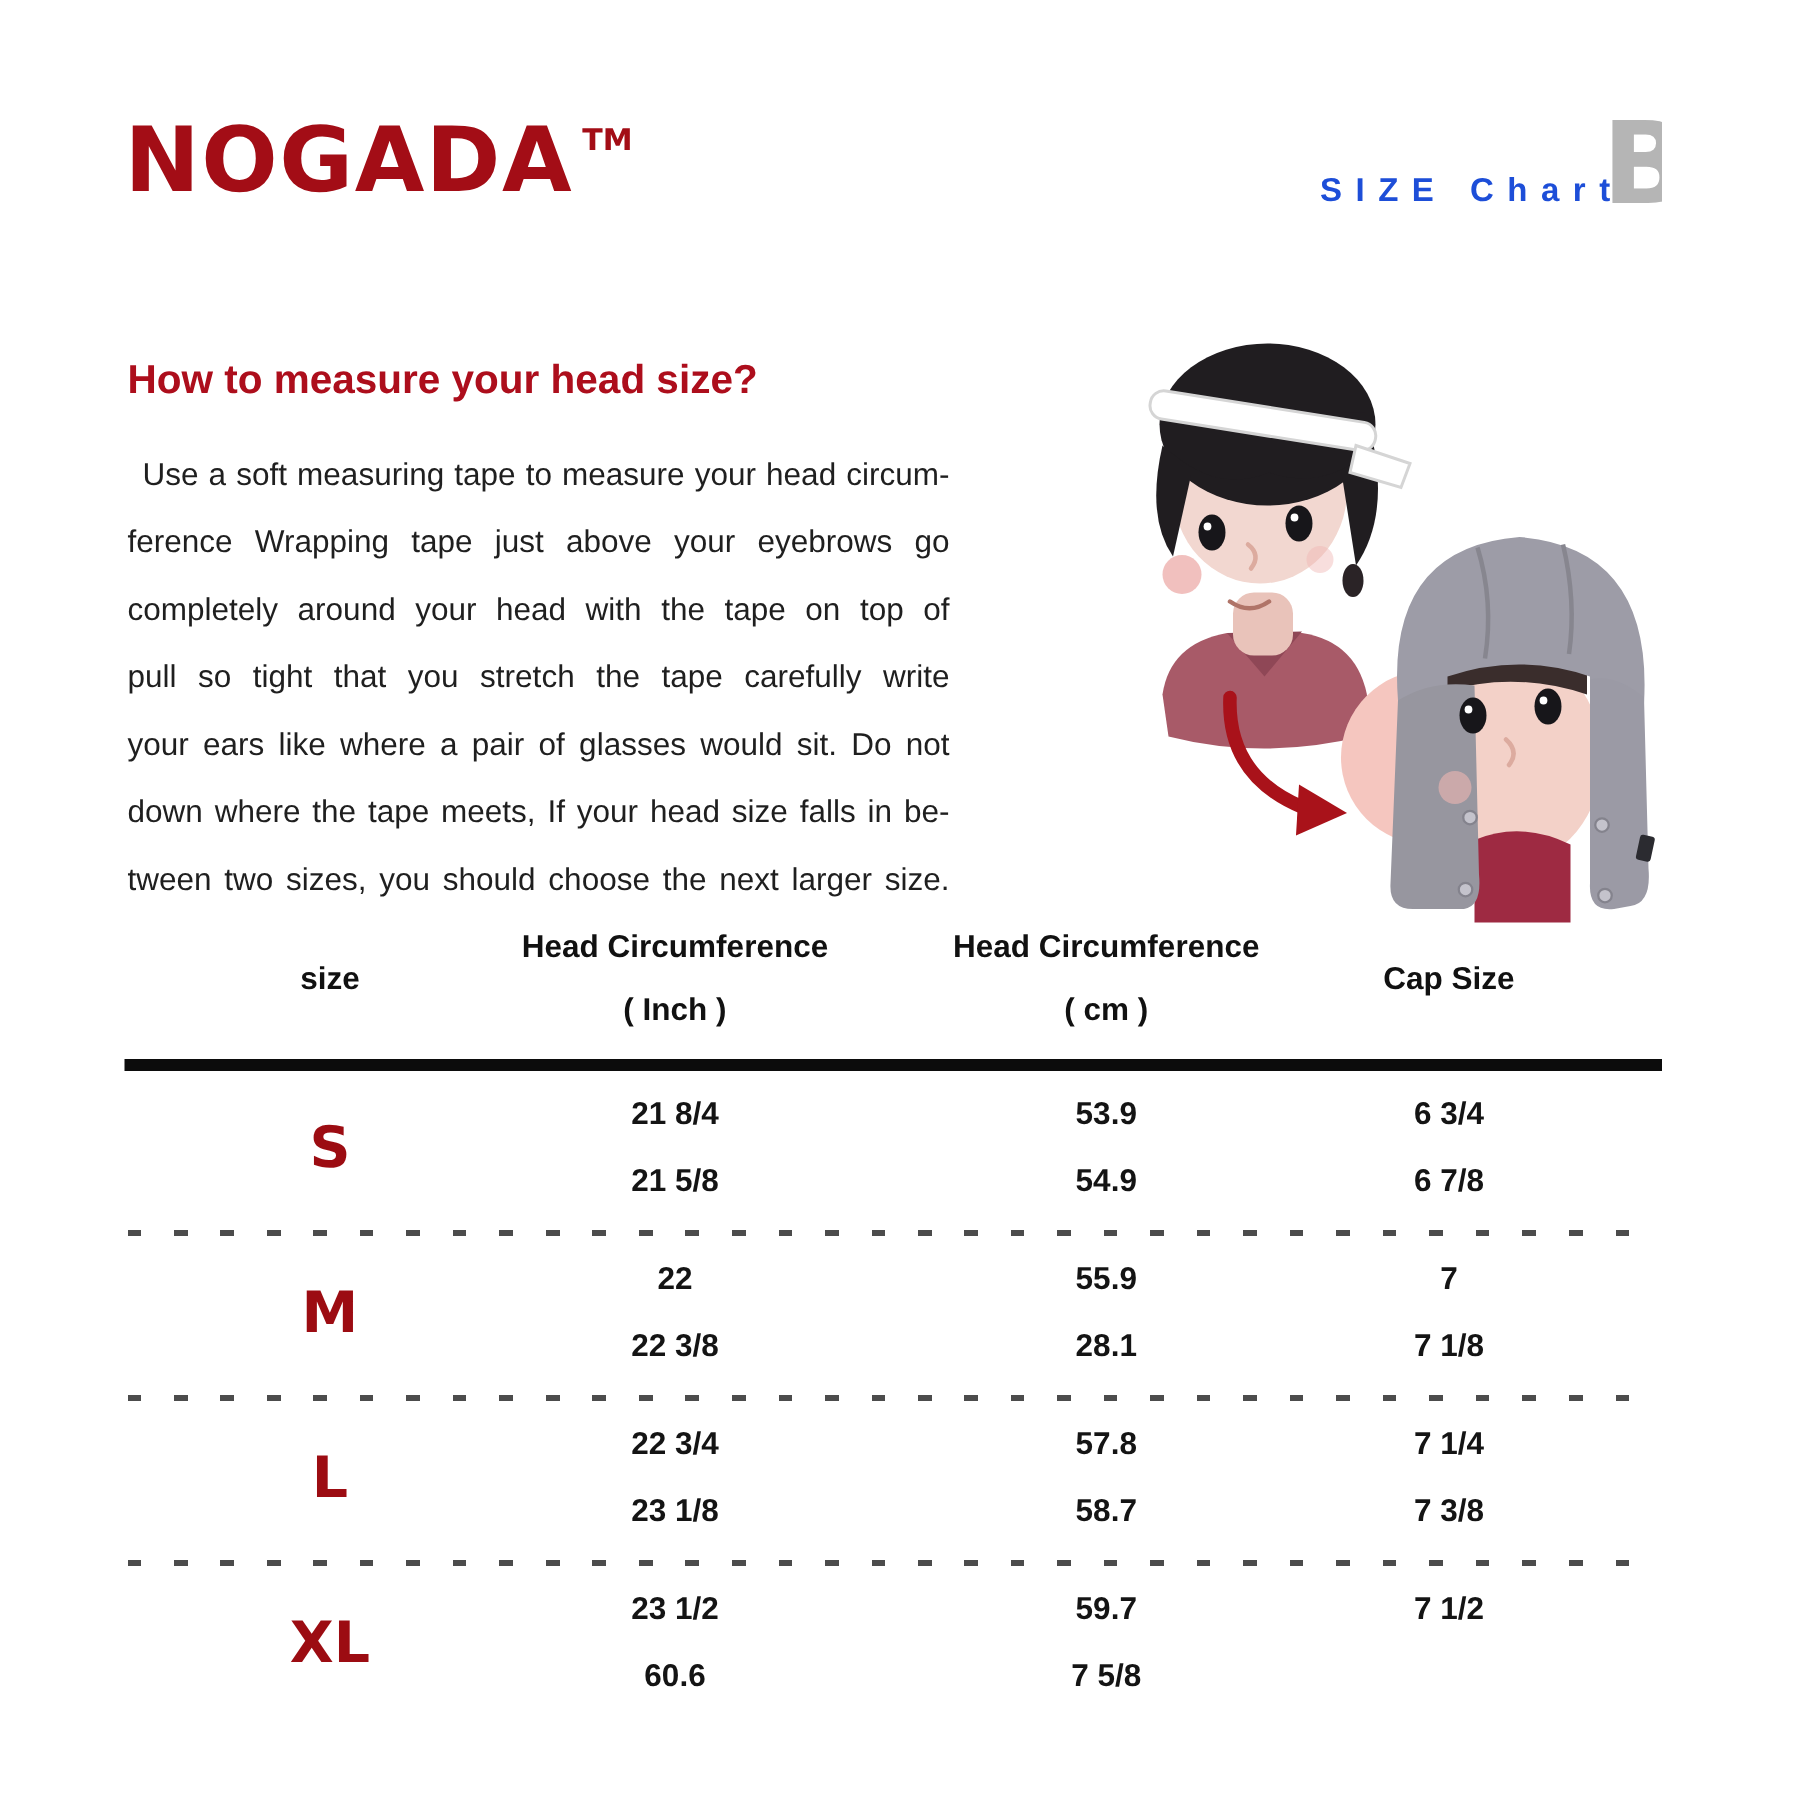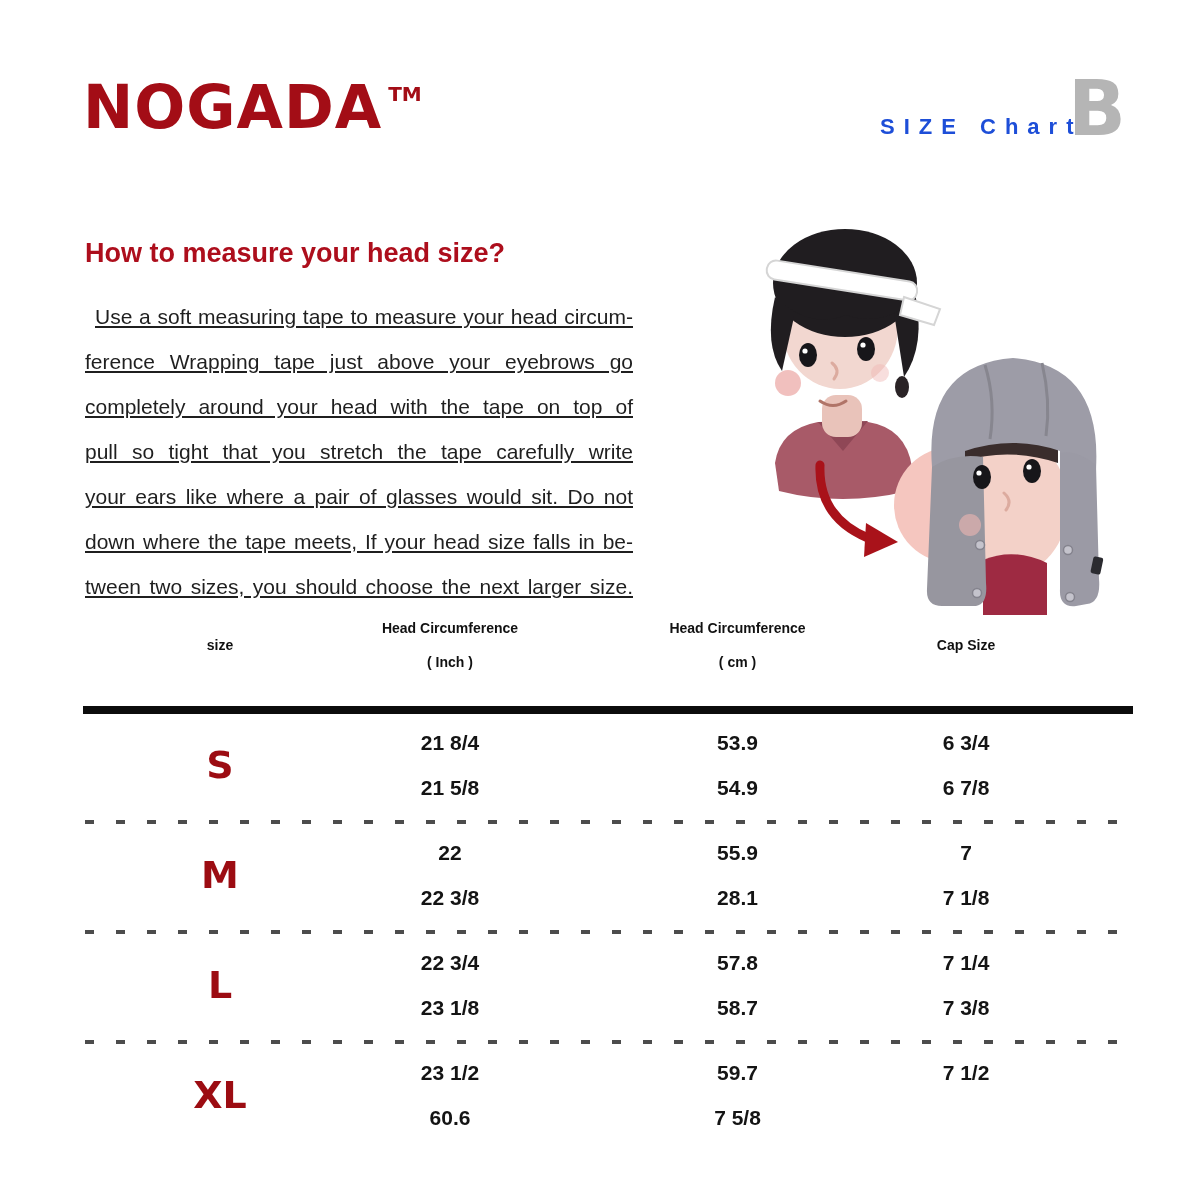--- a/index.html
+++ b/index.html
@@ -1,45 +1,45 @@
 <!DOCTYPE html>
 <html><head>
 <meta charset="utf-8">
 <style>
   html,body{margin:0;padding:0;background:#ffffff;}
   #page{position:relative;width:1108px;height:1200px;background:#ffffff;overflow:hidden;
-        font-family:"Liberation Sans",sans-serif;color:#1c1c1c;padding-left:28px;}
+        font-family:"Liberation Sans",sans-serif;color:#1c1c1c;}
 
   
   .logo{position:absolute;left:83px;top:72px;font-weight:800;font-size:60px;
         letter-spacing:1px;color:#a30d16;font-family:"DejaVu Sans",sans-serif;}
   .logo .tm{font-size:20px;font-weight:800;vertical-align:super;margin-left:6px;
         position:relative;top:-6px;letter-spacing:0;}
   .sizechart-label{position:absolute;left:880px;top:114px;font-size:22px;font-weight:600;
         letter-spacing:9px;color:#1d4ed8;}
   .chart-letter{position:absolute;left:1068px;top:64px;font-size:76px;font-weight:700;
         color:#b5b5b5;font-family:"DejaVu Sans",sans-serif;}
 
   
   .howto-heading{position:absolute;left:85px;top:238px;font-size:27px;font-weight:700;
         color:#ad0e1c;text-align:center;}
   .howto-paragraph{position:absolute;left:85px;top:302px;width:548px;font-size:21px;
-        color:#1f1f1f;text-decoration:underline;}
+        color:#1f1f1f;}
   .howto-paragraph .pline{height:45px;line-height:30px;text-align:justify;
         text-align-last:justify;white-space:normal;}
   .howto-paragraph .pline.indent{text-indent:10px;}
 
   
   .illustration{position:absolute;left:680px;top:200px;width:470px;height:420px;}
 
   
   .tbl-grid{display:grid;grid-template-columns:270px 190px 385px 72px;align-items:center;}
   .tbl-header{position:absolute;left:85px;top:620px;width:1050px;}
   .hcell{display:flex;flex-direction:column;align-items:center;justify-content:center;
-        font-weight:700;font-size:14px;color:#111;white-space:nowrap;text-align:center;}
+        font-weight:700;font-size:21px;color:#111;white-space:nowrap;text-align:center;}
   .hcell .l1{margin-bottom:18px;}
   .thick-rule{position:absolute;left:83px;top:706px;width:1050px;height:8px;background:#0c0c0c;}
   .rows{position:absolute;left:85px;top:714px;width:1055px;}
   .size-row{height:106px;padding-top:6px;box-sizing:border-box;display:grid;
         grid-template-columns:270px 190px 385px 72px;grid-template-rows:45px 45px;}
   .size-letter{grid-row:1/3;display:flex;align-items:center;justify-content:center;
         font-size:38px;font-weight:700;color:#9c0c12;font-family:"DejaVu Sans",sans-serif;}
   .vcell{display:flex;align-items:center;justify-content:center;font-size:21px;
         font-weight:700;color:#141414;white-space:nowrap;}
   .dash-divider{height:4px;background:repeating-linear-gradient(to right,#4c4c4c 0 9px,transparent 9px 31px);}

